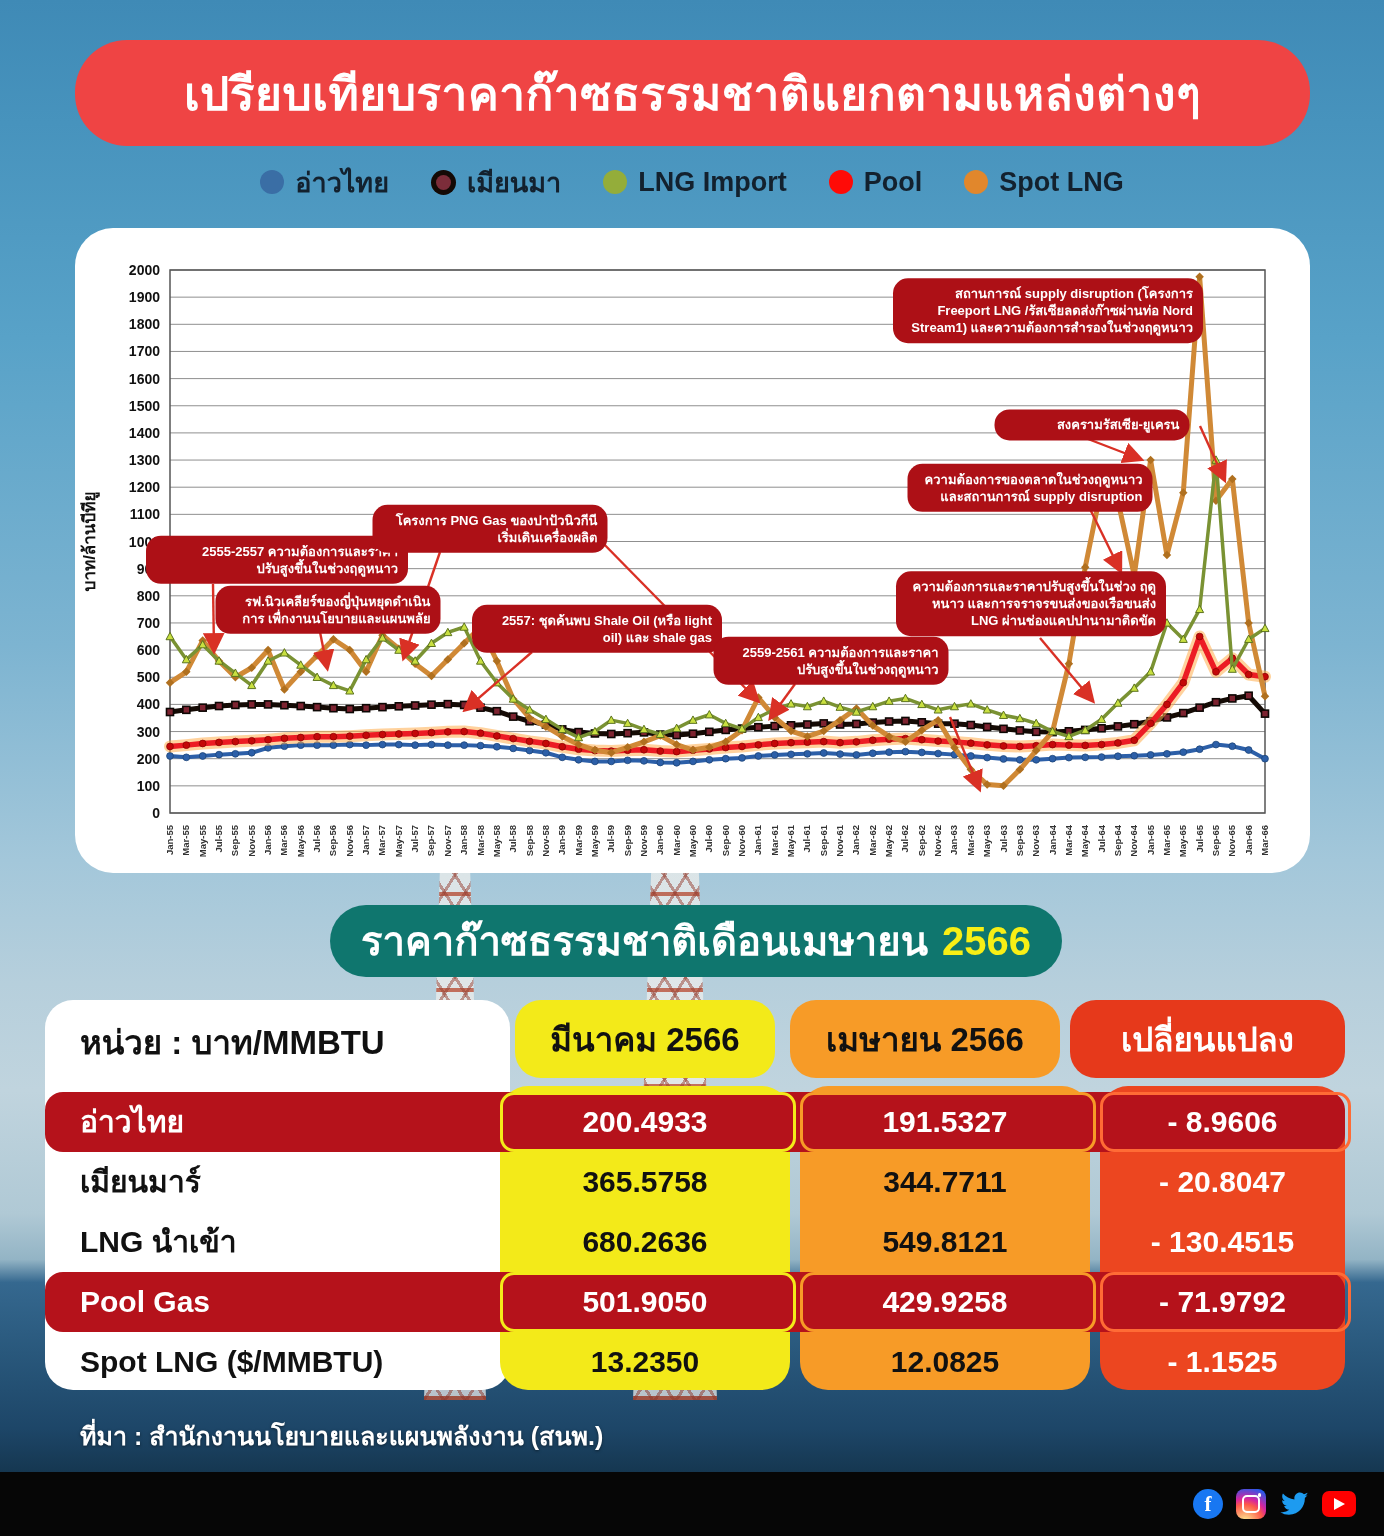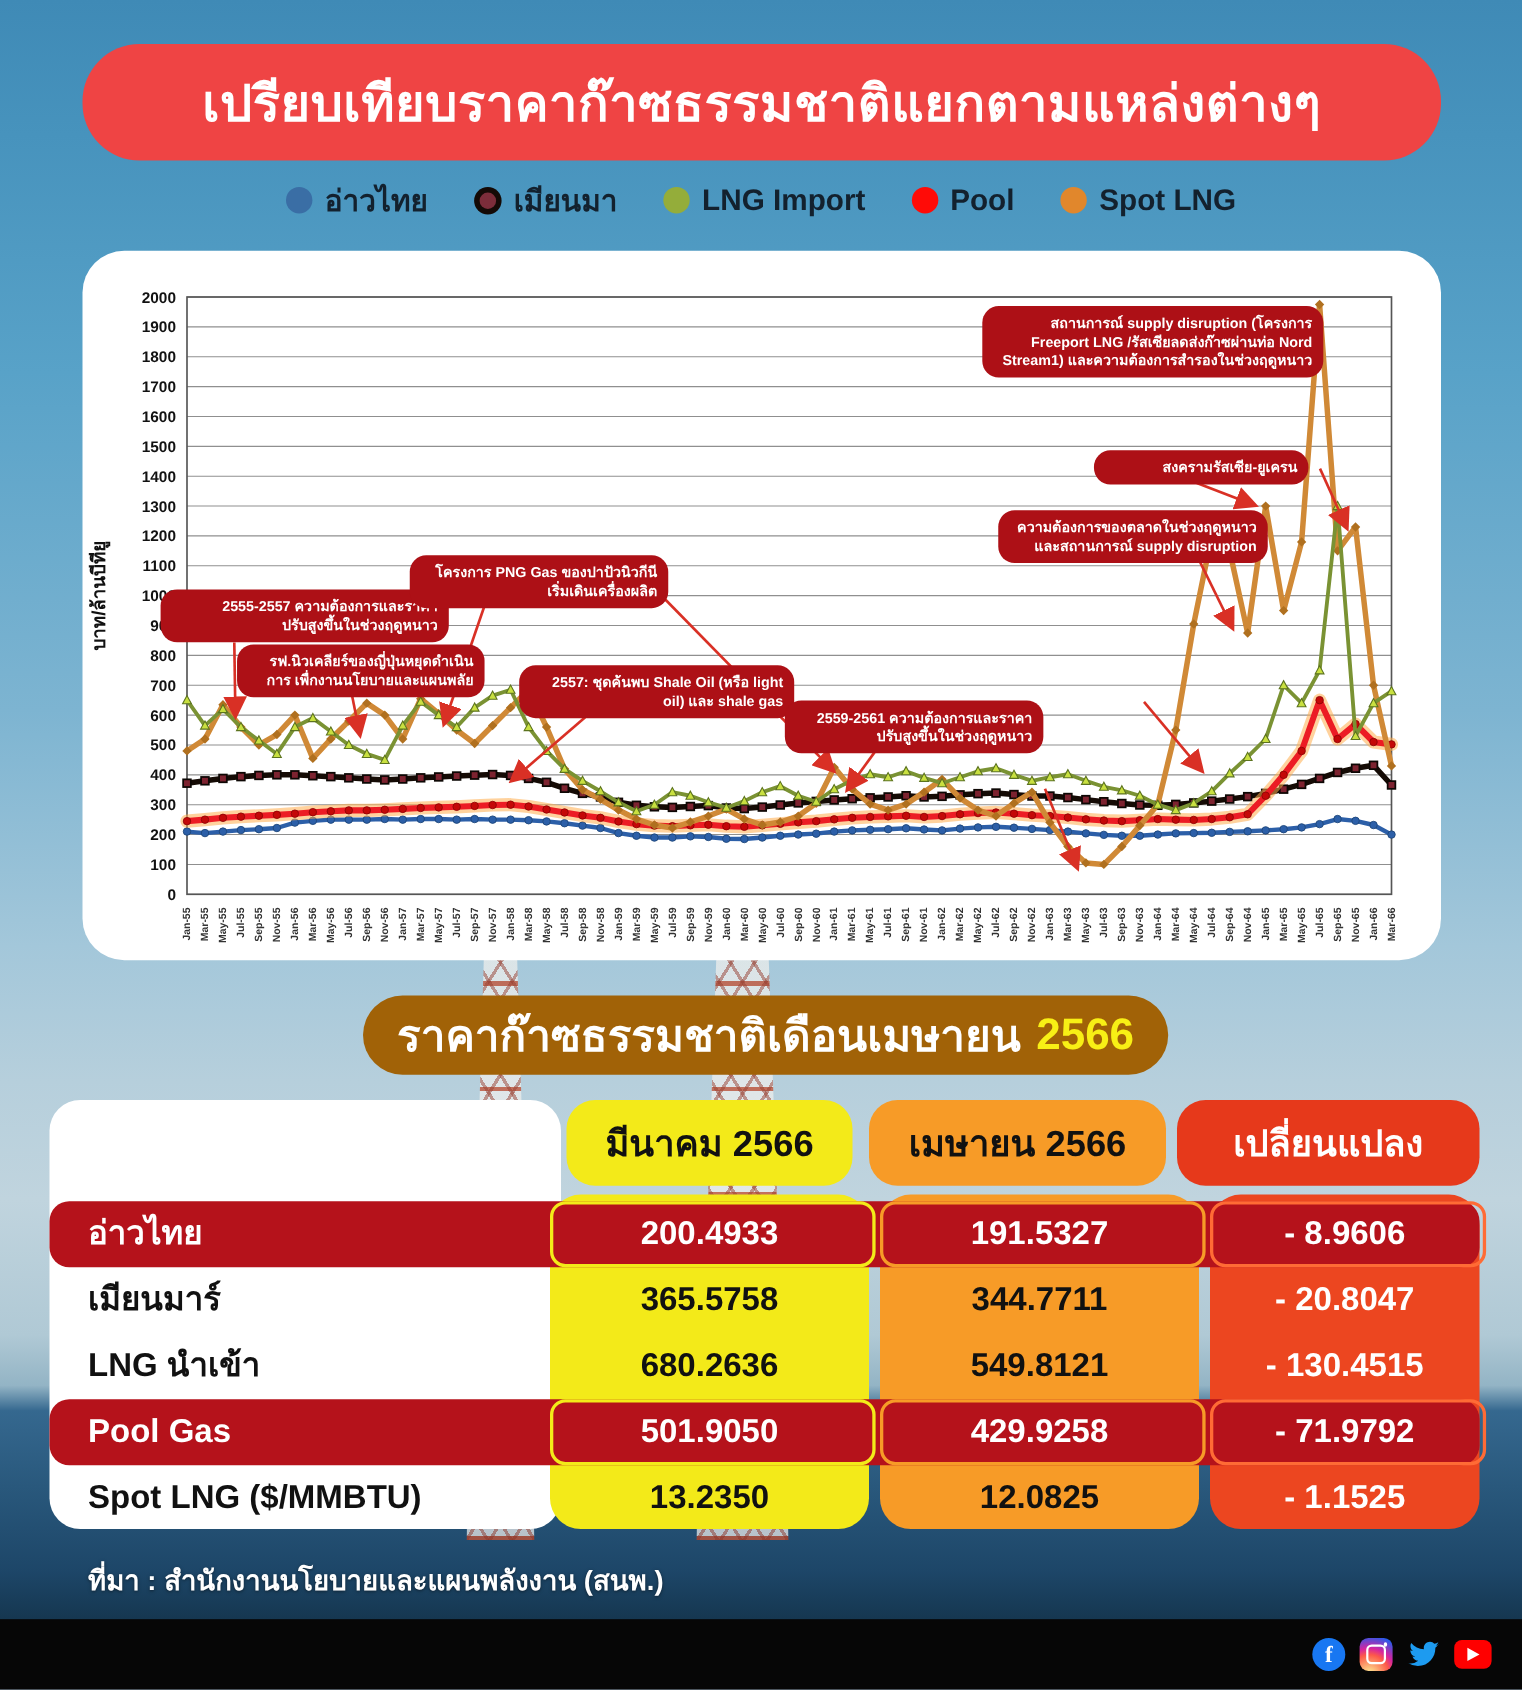--- a/index.html
+++ b/index.html
@@ -18,21 +18,21 @@
     display:flex;align-items:center;justify-content:center;z-index:3;}
   .hdr span{color:#fff;font-size:46px;font-weight:700;letter-spacing:.5px;}
   .legend{position:absolute;left:0;top:160px;width:1384px;height:44px;display:flex;align-items:center;
     justify-content:center;gap:42px;z-index:3;}
   .lg-item{display:flex;align-items:center;gap:11px;font-size:27px;font-weight:700;color:#13212e;}
   .lg-dot{width:24px;height:24px;border-radius:50%;flex:0 0 auto;}
   .card{position:absolute;left:75px;top:228px;width:1235px;height:645px;background:#fff;border-radius:38px;z-index:4;}
   .card svg{position:absolute;left:0;top:0;}
   .note{position:absolute;transform:translate(-50%,-50%);background:#ad1016;color:#fff;font-weight:700;
     font-size:13px;line-height:1.32;text-align:right;padding:7px 10px;border-radius:15px;z-index:6;}
-  .subhdr{position:absolute;left:330px;top:905px;width:732px;height:72px;background:#a16207;border-radius:36px;
+  .subhdr{position:absolute;left:330px;top:905px;width:732px;height:72px;background:#0f766e;border-radius:36px;
     display:flex;align-items:center;justify-content:center;z-index:3;font-size:40px;font-weight:700;color:#fff;}
   .subhdr .yr{color:#f8ef15;margin-left:14px;}
   .tz{position:absolute;left:45px;top:1000px;width:1300px;height:392px;z-index:4;}
   .panel{position:absolute;border-radius:28px;}
   .p-white{left:0;top:0;width:465px;height:390px;background:#ffffff;}
   .p-yellow{left:455px;top:86px;width:290px;height:304px;background:#f3ea19;}
   .p-orange{left:755px;top:86px;width:290px;height:304px;background:#f79b27;}
   .p-red{left:1055px;top:86px;width:245px;height:304px;background:#ec4620;}
   .pill{position:absolute;top:0;height:78px;border-radius:26px;display:flex;align-items:center;justify-content:center;
     font-size:33px;font-weight:700;z-index:5;}
@@ -574,20 +574,21 @@
       <line x1="965" y1="410" x2="1017" y2="472" stroke="#d93025" stroke-width="2.4" marker-end="url(#arw)"></line>
     </svg>
     <div class="note" style="left: 202px; top: 332px; width: 205px; padding-left: 47px;">2555-2557 ความต้องการและราคา ปรับสูงขึ้นในช่วงฤดูหนาว</div>
     <div class="note" style="left: 253px; top: 382px; width: 205px;">รฟ.นิวเคลียร์ของญี่ปุ่นหยุดดำเนินการ เพื่กงานนโยบายและแผนพลัย</div>
     <div class="note" style="left: 415px; top: 301px; width: 215px;">โครงการ PNG Gas ของปาปัวนิวกีนี เริ่มเดินเครื่องผลิต</div>
     <div class="note" style="left: 522px; top: 401px; width: 230px;">2557: ชุดค้นพบ Shale Oil (หรือ light oil) และ shale gas</div>
     <div class="note" style="left: 756px; top: 433px; width: 215px;">2559-2561 ความต้องการและราคา ปรับสูงขึ้นในช่วงฤดูหนาว</div>
     <div class="note" style="left: 955px; top: 260px; width: 225px;">ความต้องการของตลาดในช่วงฤดูหนาว และสถานการณ์ supply disruption</div>
     <div class="note" style="left: 1017px; top: 197px; width: 175px;">สงครามรัสเซีย-ยูเครน</div>
     <div class="note" style="left: 973px; top: 83px; width: 290px;">สถานการณ์ supply disruption (โครงการ Freeport LNG /รัสเซียลดส่งก๊าซผ่านท่อ Nord Stream1) และความต้องการสำรองในช่วงฤดูหนาว</div>
+    <div class="note" style="left: 956px; top: 376px; width: 250px;">ความต้องการและราคาปรับสูงขึ้นในช่วง ฤดูหนาว และการจราจรขนส่งของเรือขนส่ง LNG ผ่านช่องแคปปานามาติดขัด</div>
   </div>
 
 <div class="subhdr">
   <span>ราคาก๊าซธรรมชาติเดือนเมษายน</span>
   <span class="yr">2566</span>
 </div>
 
 <div class="tz">
   <div class="panel p-white"></div>
   <div class="panel p-yellow"></div>
@@ -595,20 +596,21 @@
   <div class="panel p-red"></div>
   <div class="pill pill-yellow">
     <span>มีนาคม 2566</span>
   </div>
   <div class="pill pill-orange">
     <span>เมษายน 2566</span>
   </div>
   <div class="pill pill-red">
     <span>เปลี่ยนแปลง</span>
   </div>
+  <div class="unit">หน่วย : บาท/MMBTU</div>
   <div id="rows">
       <div class="band" style="top: 92px;"></div>
       <div class="b-out" style="left: 455px; width: 290px; top: 92px; border: 3px solid rgb(243, 234, 25);"></div>
       <div class="b-out" style="left: 755px; width: 290px; top: 92px; border: 3px solid rgb(247, 155, 39);"></div>
       <div class="b-out" style="left: 1055px; width: 245px; top: 92px; border: 3px solid rgb(255, 107, 53);"></div>
       <div class="t-cell t-label w" style="top: 92px;">อ่าวไทย</div>
       <div class="t-cell t-mar w" style="top: 92px;">200.4933</div>
       <div class="t-cell t-apr w" style="top: 92px;">191.5327</div>
       <div class="t-cell t-chg w" style="top: 92px;">- 8.9606</div>
       <div class="t-cell t-label k" style="top: 152px;">เมียนมาร์</div>

